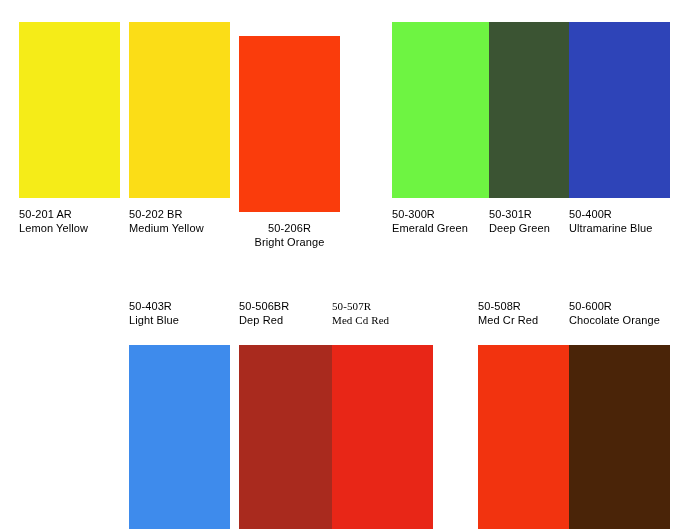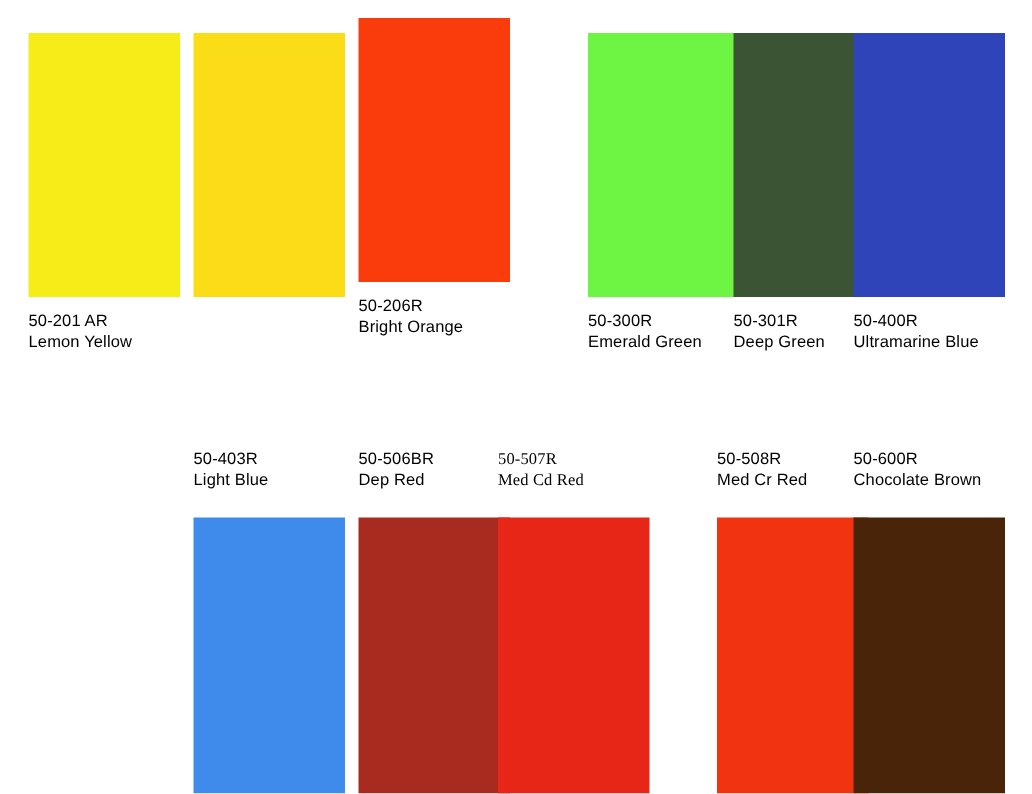--- a/index.html
+++ b/index.html
@@ -56,23 +56,27 @@
     <div class="cell row1" style="left:19px; top:22px;">
       <div class="swatch" style="background-color: rgb(245, 236, 24);"></div>
       <div class="caption">
         <span class="code">50-201 AR</span>
         <span class="cname">Lemon Yellow</span>
       </div>
     </div>
 
     <div class="cell row1" style="left:129px; top:22px;">
       <div class="swatch" style="background-color: rgb(251, 221, 23);"></div>
+      <div class="caption">
+        <span class="code">50-202 BR</span>
+        <span class="cname">Medium Yellow</span>
+      </div>
     </div>
 
-    <div class="cell row1" style="left:239px; top:12px;">
+    <div class="cell row1" style="left:239px; top:36px;text-align:center;">
       <div class="swatch" style="background-color: rgb(250, 60, 12);"></div>
       <div class="caption">
         <span class="code">50-206R</span>
         <span class="cname">Bright Orange</span>
       </div>
     </div>
 
     <div class="cell row1" style="left:349px; top:22px;margin-left:43px;">
       <div class="swatch" style="background-color: rgb(110, 244, 66);"></div>
       <div class="caption">
@@ -129,20 +133,20 @@
       <div class="caption">
         <span class="code">50-508R</span>
         <span class="cname">Med Cr Red</span>
       </div>
       <div class="swatch" style="background-color: rgb(242, 51, 15);"></div>
     </div>
 
     <div class="cell row2" style="left:569px; top:300px;">
       <div class="caption">
         <span class="code">50-600R</span>
-        <span class="cname">Chocolate Brown</span>
+        <span class="cname">Chocolate Orange</span>
       </div>
       <div class="swatch" style="background-color: rgb(74, 36, 8);"></div>
     </div>
 
   </div>
 
 </div>
 
 </body></html>

